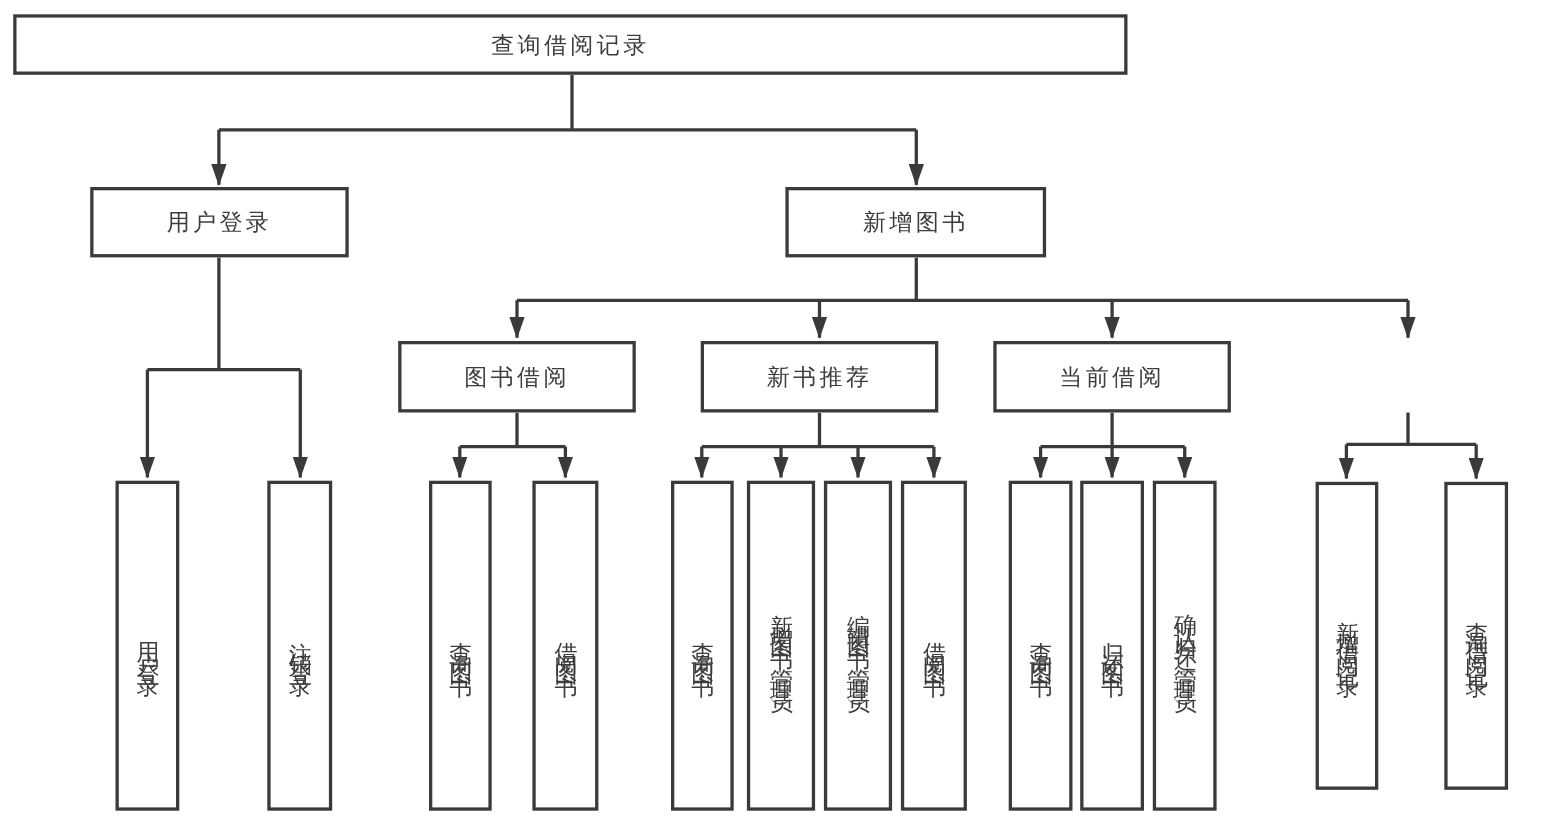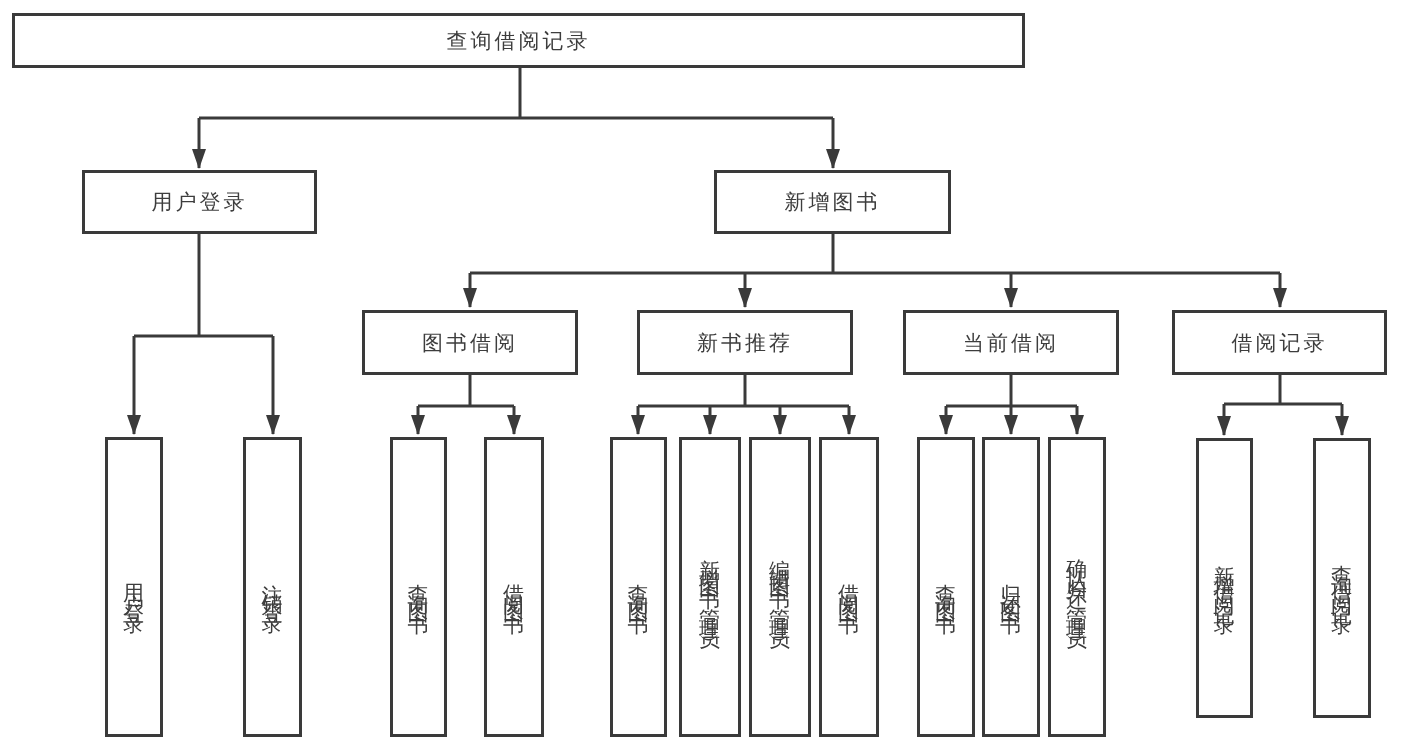--- a/index.html
+++ b/index.html
@@ -111,23 +111,20 @@
 
   <div class="box h" style="left:362px;top:310px;width:216px;height:65px">
     <span class="label">图书借阅</span>
   </div>
   <div class="box h" style="left:637px;top:310px;width:216px;height:65px">
     <span class="label">新书推荐</span>
   </div>
   <div class="box h" style="left:903px;top:310px;width:216px;height:65px">
     <span class="label">当前借阅</span>
   </div>
-  <div class="box h" style="left:1172px;top:310px;width:215px;height:65px">
-    <span class="label">借阅记录</span>
-  </div>
 
   <div class="box leaf" style="left:105px;top:437px;width:58px;height:300px">
     <span class="label">用户登录</span>
   </div>
   <div class="box leaf" style="left:243px;top:437px;width:59px;height:300px">
     <span class="label">注销登录</span>
   </div>
 
   <div class="box leaf" style="left:390px;top:437px;width:57px;height:300px">
     <span class="label">查询图书</span>

